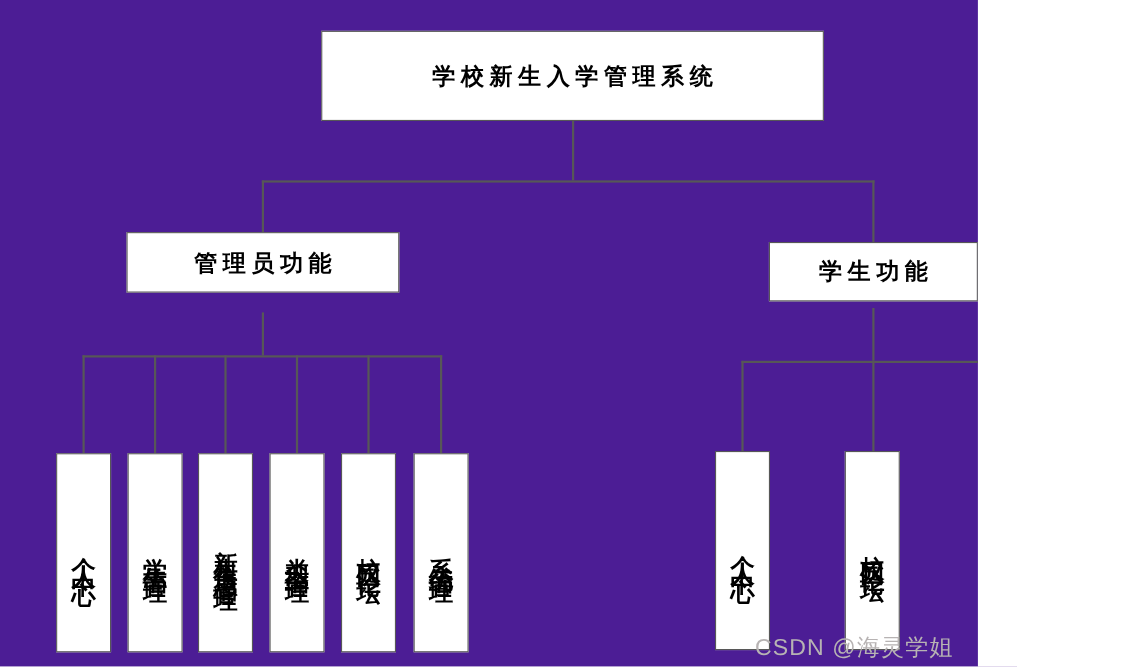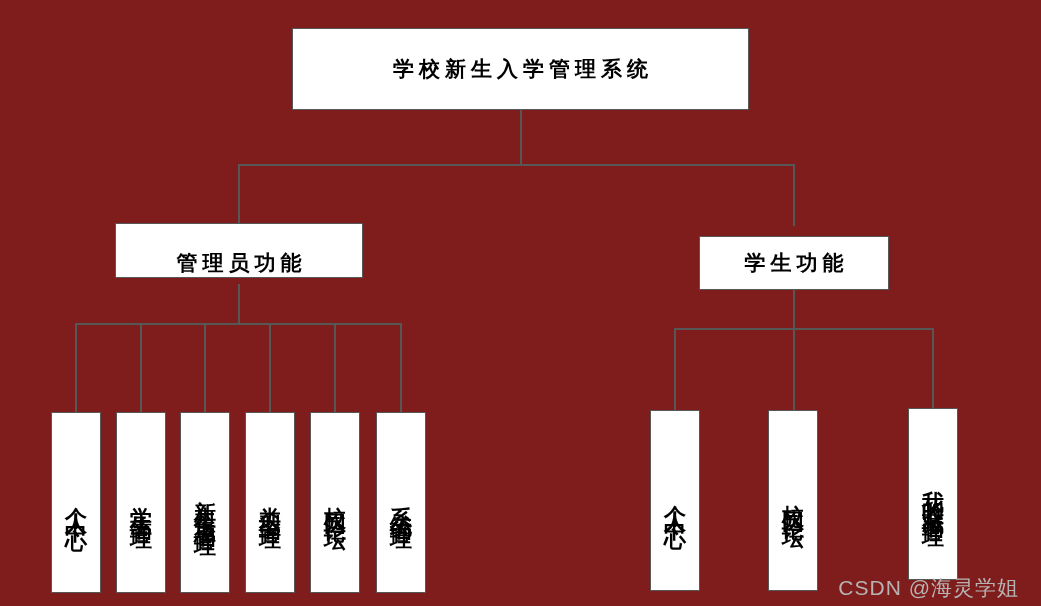--- a/index.html
+++ b/index.html
@@ -1,23 +1,23 @@
 <!DOCTYPE html>
 <html><head>
 <meta charset="utf-8">
 <style>
   * { margin: 0; padding: 0; box-sizing: border-box; }
   html, body { background: #ffffff; }
   body { font-family: "Liberation Sans", "DejaVu Sans", sans-serif; }
 
   .canvas {
     position: relative;
-    width: 1041px;
+    width: 889px;
     height: 606px;
-    background: #7f1d1d;
+    background: #4c1d95;
     overflow: hidden;
   }
 
   .node {
     position: absolute;
     background: #ffffff;
     border: 1.5px solid #575757;
     display: flex;
     align-items: center;
     justify-content: center;
@@ -45,22 +45,22 @@
 
   .line {
     position: absolute;
     background: #575757;
   }
   .line.h { height: 1.5px; }
   .line.v { width: 1.5px; }
 
   
   .root-box    { left: 292px; top: 28px;  width: 457px; height: 82px; }
-  .admin-box   { left: 115px; top: 223px; width: 248px; height: 55px; align-items: flex-end; }
-  .student-box { left: 699px; top: 236px; width: 190px; height: 54px; }
+  .admin-box   { left: 115px; top: 211px; width: 248px; height: 55px; }
+  .student-box { left: 699px; top: 220px; width: 190px; height: 54px; }
 
   .leaf { width: 50px; height: 181px; top: 412px; }
   .leaf-a0 { left: 51px; }
   .leaf-a1 { left: 116px; }
   .leaf-a2 { left: 180px; }
   .leaf-a3 { left: 245px; }
   .leaf-a4 { left: 310px; }
   .leaf-a5 { left: 376px; }
 
   .leaf-s0 { left: 650px; top: 410px; }

